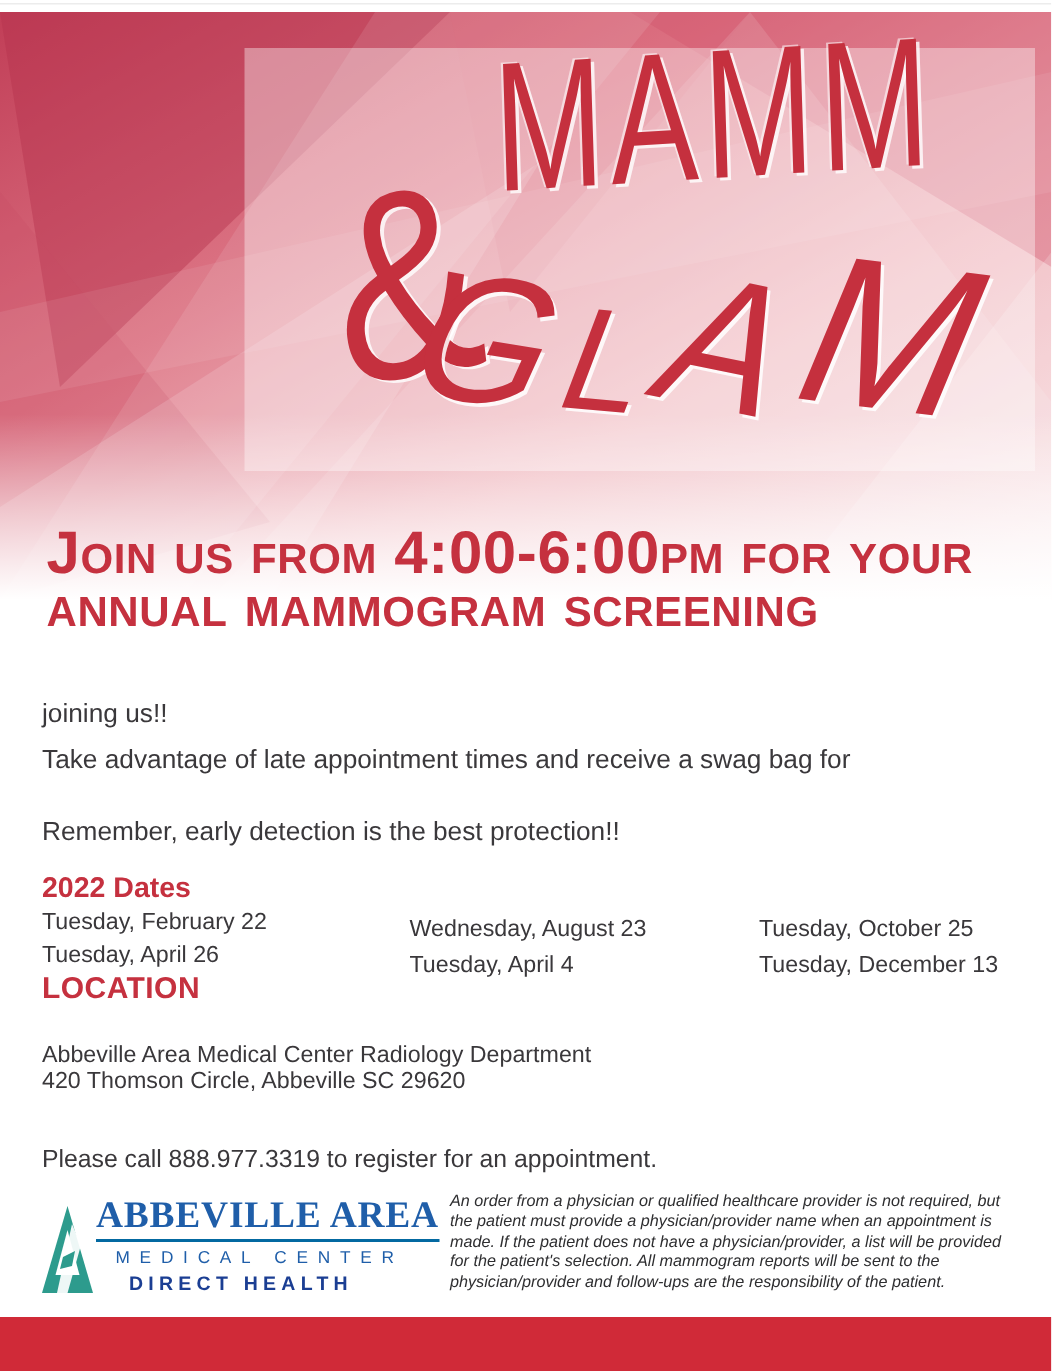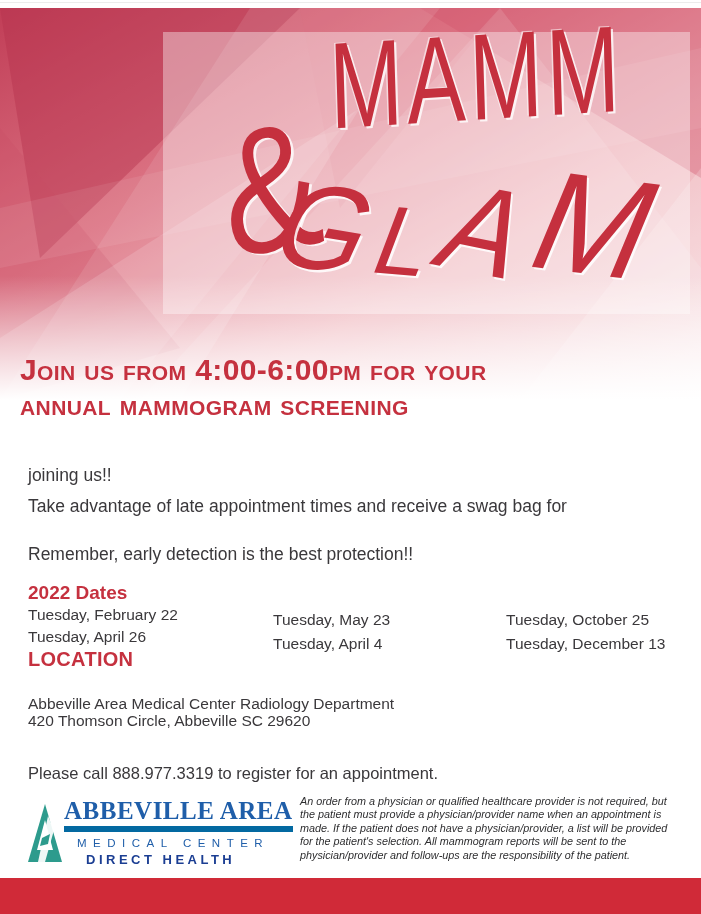--- a/index.html
+++ b/index.html
@@ -37,21 +37,21 @@
     font-weight:normal;
   }
   .glam-ch{display:inline-block;text-shadow:3px 2px 0 rgba(255,255,255,.85);}
   .g0{font-size:118px;transform:rotate(7deg);margin-top:22px;}
   .g1{font-size:96px;transform:rotate(3deg);margin-top:44px;}
   .g2{font-size:120px;transform:rotate(9deg);margin-top:18px;}
   .g3{font-size:138px;transform:rotate(5deg);margin-top:0;}
 
   
   .sc{font-variant:small-caps;}
-  .h-main{left:20px;top:352px;font-size:30px;line-height:35px;font-weight:bold;letter-spacing:.4px;}
+  .h-main{left:31px;top:352px;font-size:40px;line-height:35px;font-weight:bold;letter-spacing:.4px;}
   .body-text{left:28px;top:460px;font-size:17.5px;line-height:31px;}
   .call-line{left:28px;top:512px;font-size:22.5px;font-weight:bold;letter-spacing:.2px;}
   .reminder{left:28px;top:544px;font-size:17.5px;}
   .dates-h{left:28px;top:582px;font-size:19px;font-weight:bold;}
   .dates-grid{left:28px;top:604px;width:650px;display:flex;}
   .dates-col{font-size:15.5px;line-height:22px;}
   .dates-col-1{width:245px;}
   .dates-col-2{width:233px;margin-top:4px;line-height:24px;}
   .dates-col-3{flex:1;margin-top:4px;line-height:24px;}
   .location-h{left:28px;top:648px;font-size:20px;font-weight:bold;letter-spacing:.3px;}
@@ -63,21 +63,21 @@
   .gray-text{color:#3A383B;}
   .hero-red{color:#C5303E;}
 
   
   .logo-block{left:28px;top:797px;width:260px;}
   .logo-mark{position:absolute;left:0;top:7px;}
   .logo-texts{position:absolute;left:36px;top:0;}
   .logo-name{
     font-family:"Liberation Serif",serif;font-weight:bold;font-size:25px;
     color:#1F5EA9;letter-spacing:.5px;white-space:nowrap;
-    border-bottom:6px solid #0369a1;padding-bottom:1px;display:inline-block;
+    border-bottom:2px solid #0369a1;padding-bottom:1px;display:inline-block;
   }
   .logo-subtitle{font-size:11.5px;letter-spacing:6.5px;color:#1F5EA9;margin-top:5px;margin-left:13px;white-space:nowrap;}
   .logo-tagline{font-size:13px;font-weight:bold;letter-spacing:3.5px;color:#1B3E93;margin-top:3px;margin-left:22px;white-space:nowrap;}
   .disclaimer{
     left:300px;top:795px;width:376px;
     font-style:italic;font-size:10.8px;line-height:13.4px;color:#2E2E30;
   }
   .bottom-bar{left:0;top:878px;width:701px;height:36px;background:#D02A38;}
 </style>
 </head>
@@ -135,21 +135,21 @@
 
   <div class="abs reminder gray-text">Remember, early detection is the best protection!!</div>
 
   <div class="abs dates-h red-text">2022 Dates</div>
   <div class="abs dates-grid">
     <div class="dates-col dates-col-1 gray-text">
       <div>Tuesday, February 22</div>
       <div>Tuesday, April 26</div>
     </div>
     <div class="dates-col dates-col-2 gray-text">
-      <div>Tuesday, May 23</div>
+      <div>Wednesday, August 23</div>
       <div>Tuesday, April 4</div>
     </div>
     <div class="dates-col dates-col-3 gray-text">
       <div>Tuesday, October 25</div>
       <div>Tuesday, December 13</div>
     </div>
   </div>
 
   <div class="abs location-h red-text">LOCATION</div>
   <div class="abs address gray-text">

